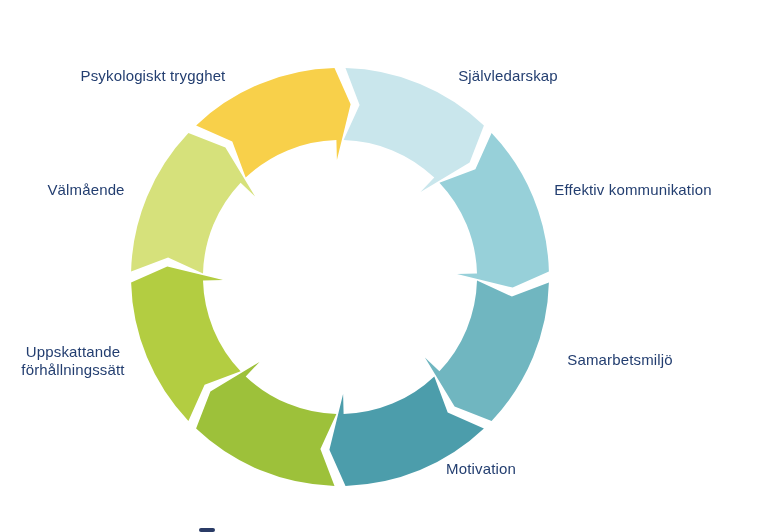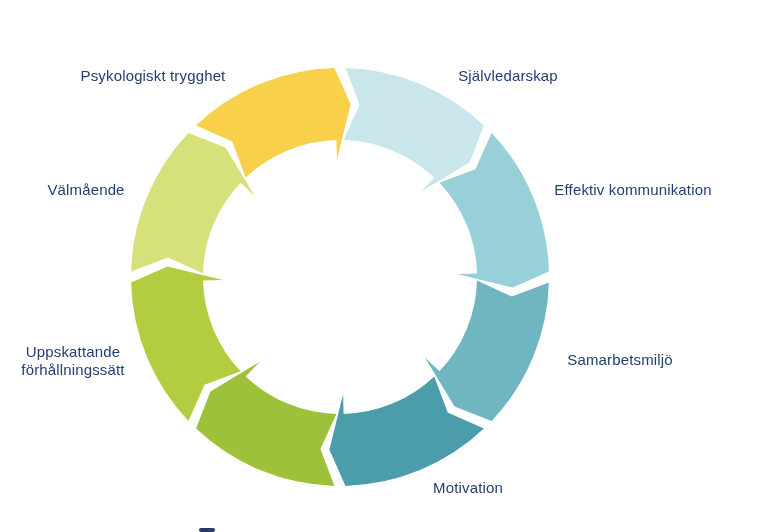--- a/index.html
+++ b/index.html
@@ -60,21 +60,21 @@
       <path d="M131.1,271.5 A209,209 0 0 1 188.4,133.1 L225.4,147.4 L255.1,196.5 L240.6,182.7 A137,137 0 0 0 203.0,273.4 L168.1,257.4 Z" fill="#d6e17b"></path>
       <path d="M196.1,125.4 A209,209 0 0 1 334.5,68.1 L350.6,104.3 L336.9,160.0 L336.4,140.0 A137,137 0 0 0 245.7,177.6 L232.3,141.6 Z" fill="#f8d04a"></path>
     </svg>
 
   <div class="lbl" style="left:508px; top:76px;">Självledarskap</div>
 
   <div class="lbl" style="left:633px; top:190px;">Effektiv kommunikation</div>
 
   <div class="lbl" style="left:600px; top:360px;margin-left:20px;">Samarbetsmiljö</div>
 
-  <div class="lbl" style="left:468px; top:469px;margin-top:19px;">Motivation</div>
+  <div class="lbl" style="left:481px; top:469px;">Motivation</div>
 
 
   <div class="lbl wrap" style="left:73px; top:361px;">Uppskattande förhållningssätt</div>
 
   <div class="lbl" style="left:86px; top:190px;">Välmående</div>
 
   <div class="lbl" style="left:141px; top:76px;margin-left:12px;">Psykologiskt trygghet</div>
 
   <div class="partial"></div>
 

